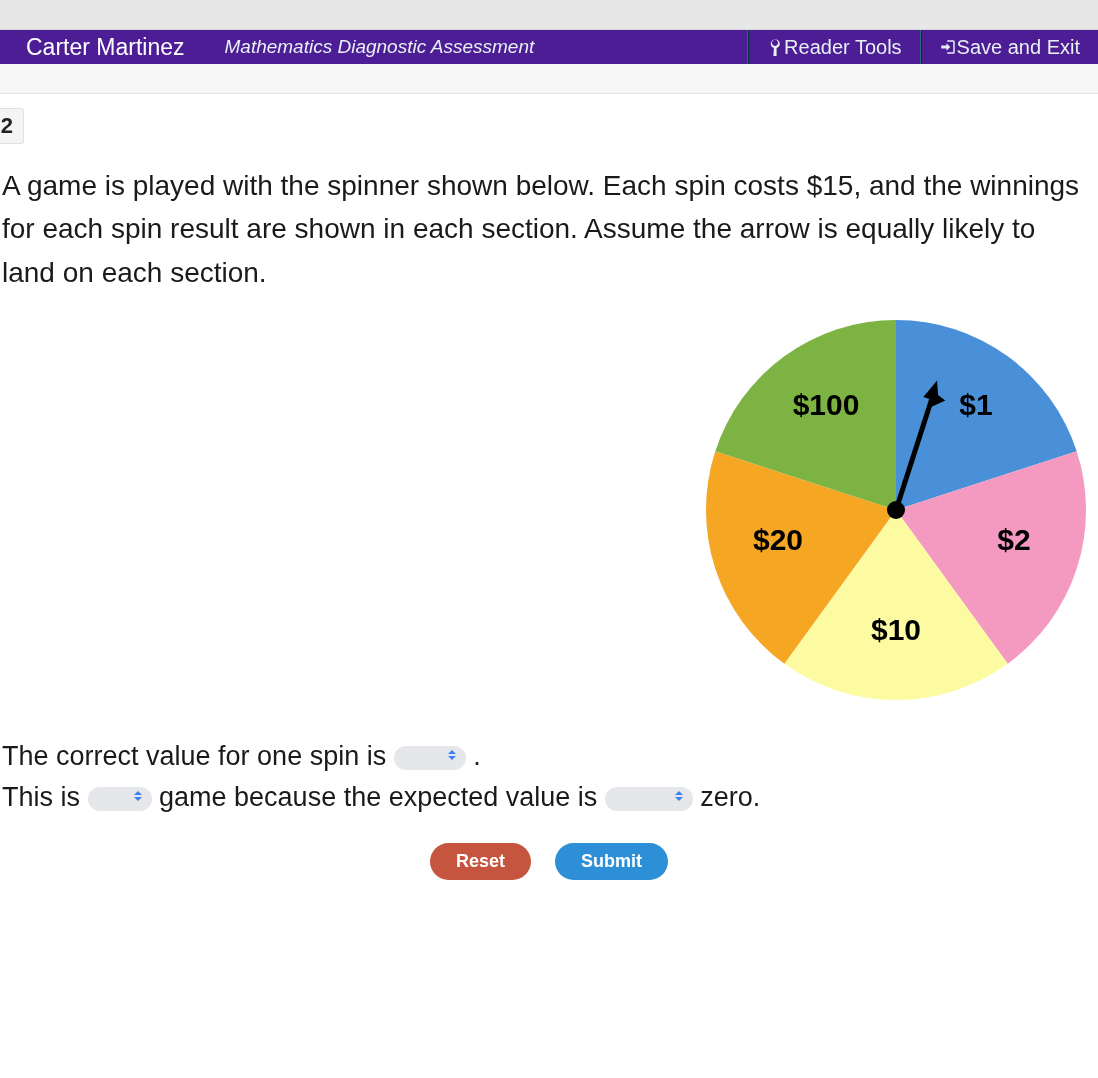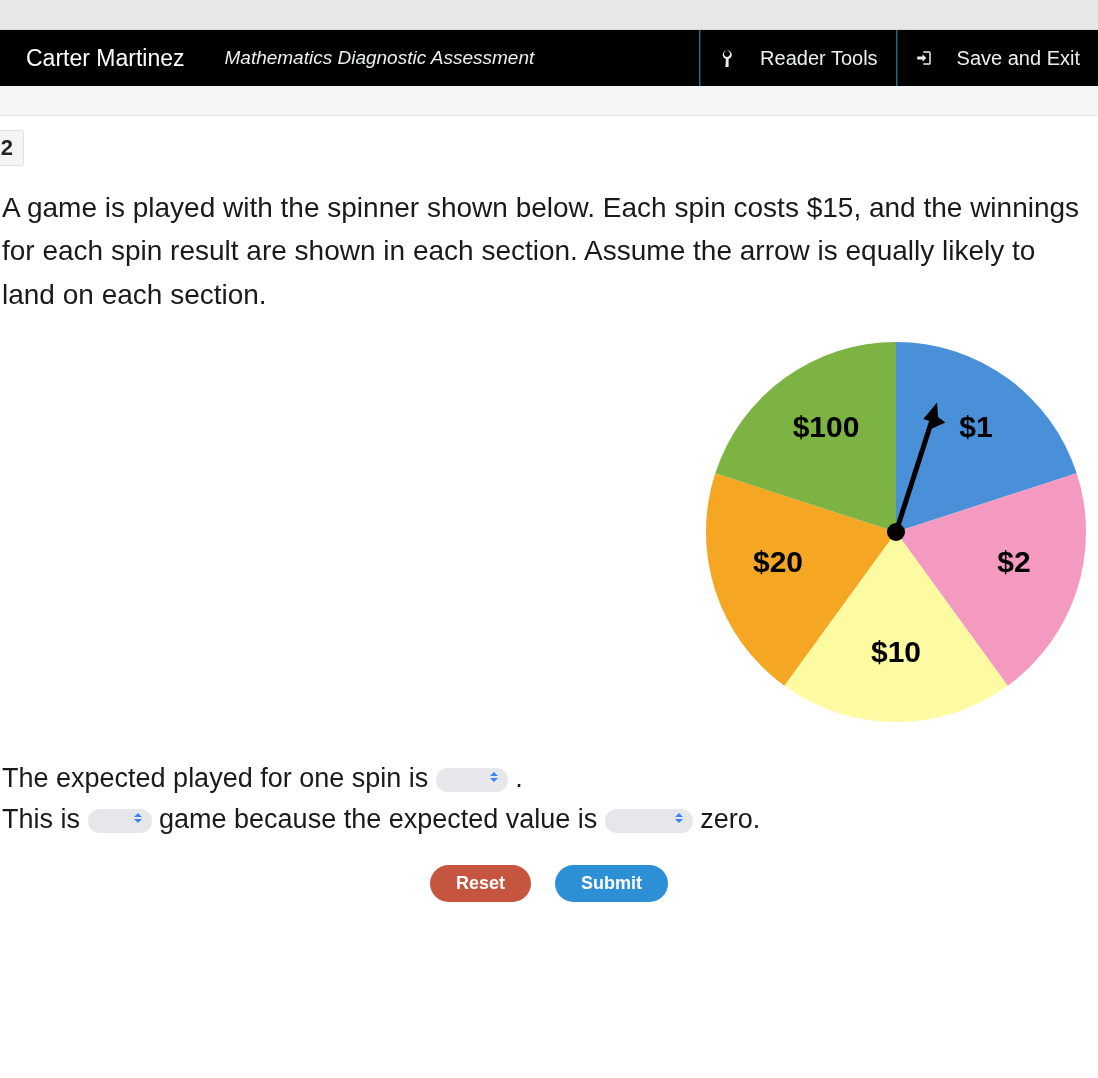--- a/index.html
+++ b/index.html
@@ -1,27 +1,27 @@
 <!DOCTYPE html>
 <html><head>
 <meta charset="utf-8">
 <style>
   * { box-sizing: border-box; margin: 0; padding: 0; }
   html, body { width: 1098px; height: 1078px; font-family: Arial, Helvetica, sans-serif; background: #fff; overflow: hidden; }
   .top-grey { height: 30px; background: #e7e7e7; border-bottom: 1px solid #d6d6d6; }
   .header-bar {
-    display: flex; align-items: stretch; height: 56px;
-    background: #000000; color: #fff; font-size: 22px; text-align: right;
+    display: flex; align-items: stretch; height: 34px;
+    background: #4c1d95; color: #fff; font-size: 22px; text-align: right;
   }
   .hb-left { display: flex; align-items: center; padding: 0 20px 0 26px; gap: 40px; flex: 1; }
   .hb-name { font-size: 23px; }
   .hb-title { font-size: 19px; color: #e8f0f2; font-style: italic; }
   .hb-right { display: flex; align-items: stretch; }
   .hb-btn {
-    display: flex; align-items: center; gap: 24px; padding: 0 18px;
+    display: flex; align-items: center; gap: 0; padding: 0 18px;
     border-left: 1px solid #2a6b79; font-size: 20px; color: #e8f0f2; cursor: pointer;
     box-shadow: inset 1px 0 0 #06313d;
   }
   .hb-btn svg { width: 18px; height: 18px; fill: #e8f0f2; }
   .sub-grey { height: 30px; background: #f6f6f6; border-bottom: 1px solid #e5e5e5; }
   .question-num {
     display: inline-block; margin-top: 14px; background: #f4f4f4;
     border: 1px solid #e0e0e0; border-left: none; border-radius: 0 3px 3px 0;
     padding: 4px 10px 4px 0; font-size: 22px; font-weight: bold; color: #222;
     width: 24px; text-align: right;
@@ -117,21 +117,21 @@
         <line x1="0" y1="0" x2="38" y2="-118" stroke="#000" stroke-width="5"></line>
         <polygon points="38,-118 28,-102 48,-108" fill="#000" transform="rotate(-8 38 -118)"></polygon>
         <polygon points="38,-130 30,-110 46,-110" fill="#000" transform="rotate(18 38 -120)"></polygon>
         <circle cx="0" cy="0" r="9" fill="#000"></circle>
       </g>
     </svg>
   </div>
 
   <div class="answer-block">
     <div>
-      <span>The expected played for one spin is </span>
+      <span>The correct value for one spin is </span>
       <span class="dd"></span>
       <span> .</span>
     </div>
     <div>
       <span>This is </span>
       <span class="dd small"></span>
       <span> game because the expected value is </span>
       <span class="dd med"></span>
       <span> zero.</span>
     </div>

